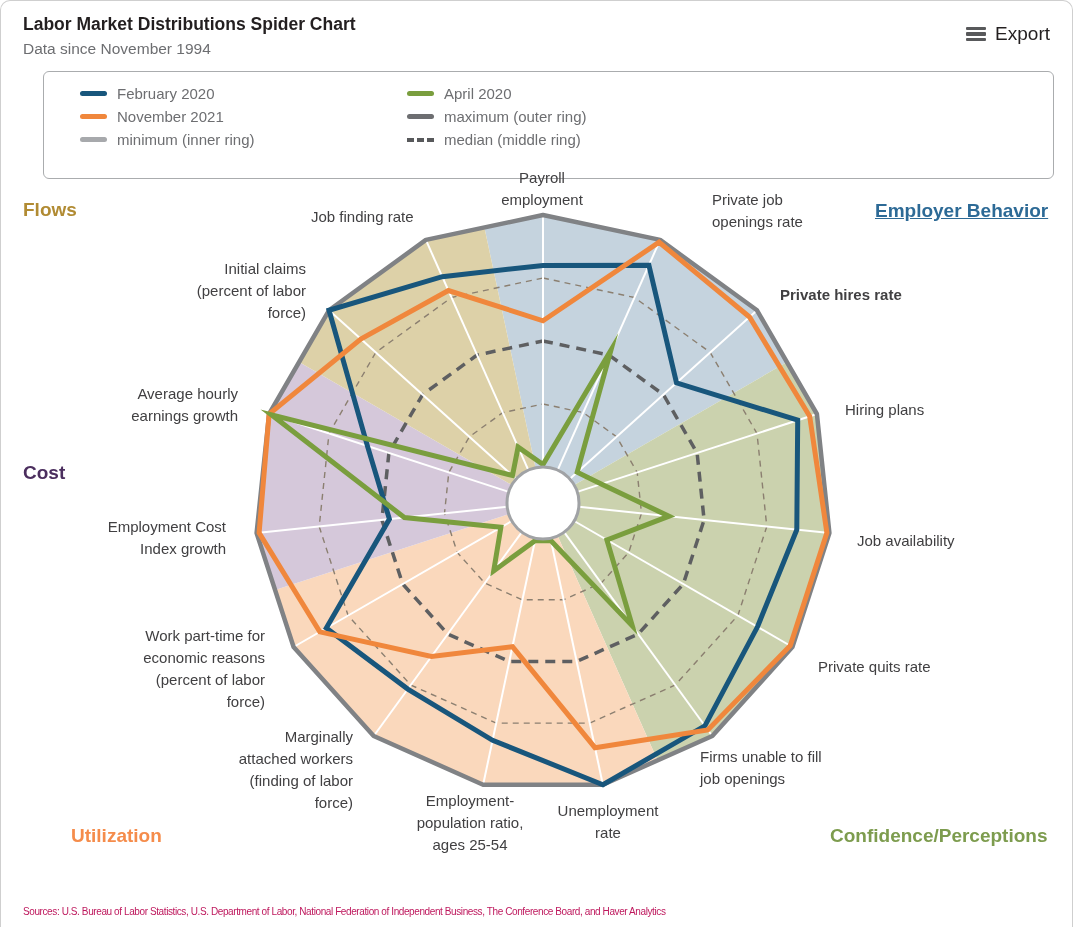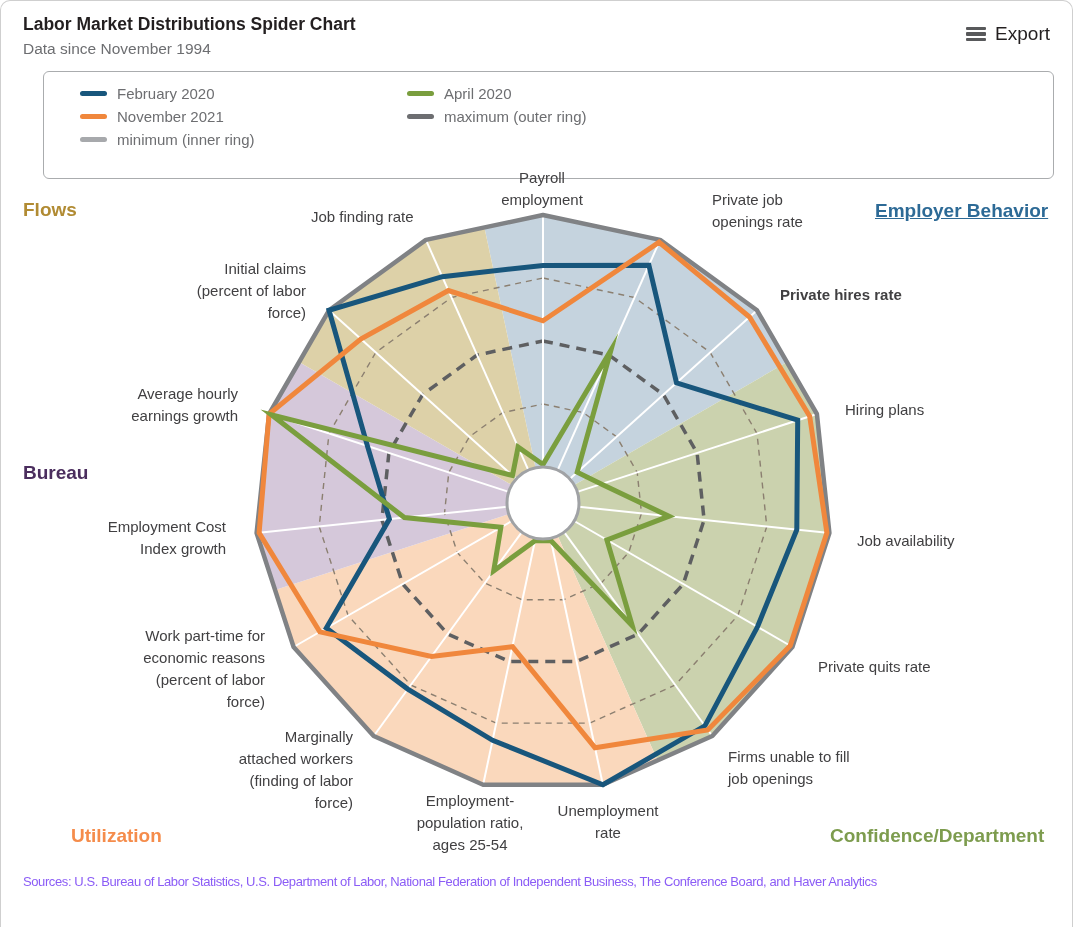--- a/index.html
+++ b/index.html
@@ -24,21 +24,21 @@
   .swatch.dashed{height:4px;border-radius:0;}
   .legend-label{font-size:15px;color:#6d6e71;white-space:nowrap;}
   
   #chart-wrap{position:absolute;left:0;top:0;width:1071px;height:729px;}
   #spider-svg{position:absolute;left:0;top:0;}
   .axis-label{position:absolute;font-size:15px;line-height:22px;color:#414042;white-space:pre-line;}
   .axis-label.center{transform:translateX(-50%);text-align:center;}
   .axis-label.right{transform:translateX(-100%);text-align:right;}
   .sector-title{position:absolute;font-size:19px;font-weight:bold;white-space:nowrap;}
   
-  .footer-line{position:absolute;left:22px;font-size:13px;letter-spacing:-0.4px;color:#8b5cf6;white-space:nowrap;}
+  .footer-line{position:absolute;left:22px;font-size:10px;letter-spacing:-0.4px;color:#be185d;white-space:nowrap;margin-top:32px;}
   #footer-sources{top:873px;}
   #footer-copyright{top:895px;}
 </style>
 </head>
 <body>
 
 <div id="card">
 
   <div id="title">Labor Market Distributions Spider Chart</div>
   <div id="subtitle">Data since November 1994</div>
@@ -69,20 +69,24 @@
       </ul>
     <ul id="legend-col-2">
         <li>
           <span class="swatch" style="background: rgb(122, 158, 62);"></span>
           <span class="legend-label">April 2020</span>
         </li>
         <li>
           <span class="swatch" style="background: rgb(109, 110, 113);"></span>
           <span class="legend-label">maximum (outer ring)</span>
         </li>
+        <li>
+          <span class="swatch dashed" style="background: repeating-linear-gradient(90deg, rgb(88, 89, 91) 0px, rgb(88, 89, 91) 7px, transparent 7px, transparent 10px);"></span>
+          <span class="legend-label">median (middle ring)</span>
+        </li>
       </ul>
   </div>
 
   <div id="chart-wrap">
     <svg id="spider-svg" width="1071" height="926" viewBox="0 0 1071 926">
         <path d="M542,502 L483.4,226.4 L542.0,214.0 L659.1,238.9 L756.0,309.3 L786.0,361.1 Z" fill="#c5d3de" stroke="none"></path>
         <path d="M542,502 L786.0,361.1 L815.9,413.0 L828.4,532.1 L791.4,646.0 L711.3,735.0 L656.6,759.4 Z" fill="#cbd2ae" stroke="none"></path>
         <path d="M542,502 L656.6,759.4 L601.9,783.7 L482.1,783.7 L372.7,735.0 L292.6,646.0 L274.1,589.1 Z" fill="#fad8bc" stroke="none"></path>
         <path d="M542,502 L274.1,589.1 L255.6,532.1 L268.1,413.0 L298.0,361.1 Z" fill="#d5c8da" stroke="none"></path>
         <path d="M542,502 L298.0,361.1 L328.0,309.3 L424.9,238.9 L483.4,226.4 Z" fill="#ddd1a8" stroke="none"></path>
@@ -112,21 +116,21 @@
       </svg>
     <div id="labels">
         <div class="axis-label center" style="left: 541px; top: 166px;">Payroll
 employment</div>
         <div class="axis-label left" style="left: 671px; top: 188px; margin-left: 40px;">Private job
 openings rate</div>
         <div class="axis-label left" style="left: 779px; top: 283px; font-weight: bold;">Private hires rate</div>
         <div class="axis-label left" style="left: 844px; top: 398px;">Hiring plans</div>
         <div class="axis-label left" style="left: 856px; top: 529px;">Job availability</div>
         <div class="axis-label left" style="left: 817px; top: 655px;">Private quits rate</div>
-        <div class="axis-label left" style="left: 727px; top: 745px;">Firms unable to fill
+        <div class="axis-label left" style="left: 699px; top: 745px;">Firms unable to fill
 job openings</div>
         <div class="axis-label center" style="left: 607px; top: 799px;">Unemployment
 rate</div>
         <div class="axis-label center" style="left: 469px; top: 789px;">Employment-
 population ratio,
 ages 25-54</div>
         <div class="axis-label right" style="left: 352px; top: 725px;">Marginally
 attached workers
 (finding of labor
 force)</div>
@@ -136,22 +140,22 @@
 force)</div>
         <div class="axis-label right" style="left: 225px; top: 515px;">Employment Cost
 Index growth</div>
         <div class="axis-label right" style="left: 237px; top: 382px;">Average hourly
 earnings growth</div>
         <div class="axis-label right" style="left: 305px; top: 257px;">Initial claims
 (percent of labor
 force)</div>
         <div class="axis-label left" style="left: 310px; top: 205px;">Job finding rate</div>
         <div class="sector-title" style="left: 874px; top: 199px; color: rgb(45, 106, 150); text-decoration: underline;">Employer Behavior</div>
-        <div class="sector-title" style="left: 829px; top: 824px; color: rgb(125, 156, 78);">Confidence/Department</div>
+        <div class="sector-title" style="left: 829px; top: 824px; color: rgb(125, 156, 78);">Confidence/Perceptions</div>
         <div class="sector-title" style="left: 22px; top: 824px; color: rgb(245, 140, 75); margin-left: 48px;">Utilization</div>
-        <div class="sector-title" style="left: 22px; top: 461px; color: rgb(75, 46, 94);">Bureau</div>
+        <div class="sector-title" style="left: 22px; top: 461px; color: rgb(75, 46, 94);">Cost</div>
         <div class="sector-title" style="left: 22px; top: 198px; color: rgb(177, 139, 51);">Flows</div>
       </div>
   </div>
 
   <div id="footer-sources" class="footer-line">Sources: U.S. Bureau of Labor Statistics, U.S. Department of Labor, National Federation of Independent Business, The Conference Board, and Haver Analytics</div>
 
 </div>
 
 </body></html>

